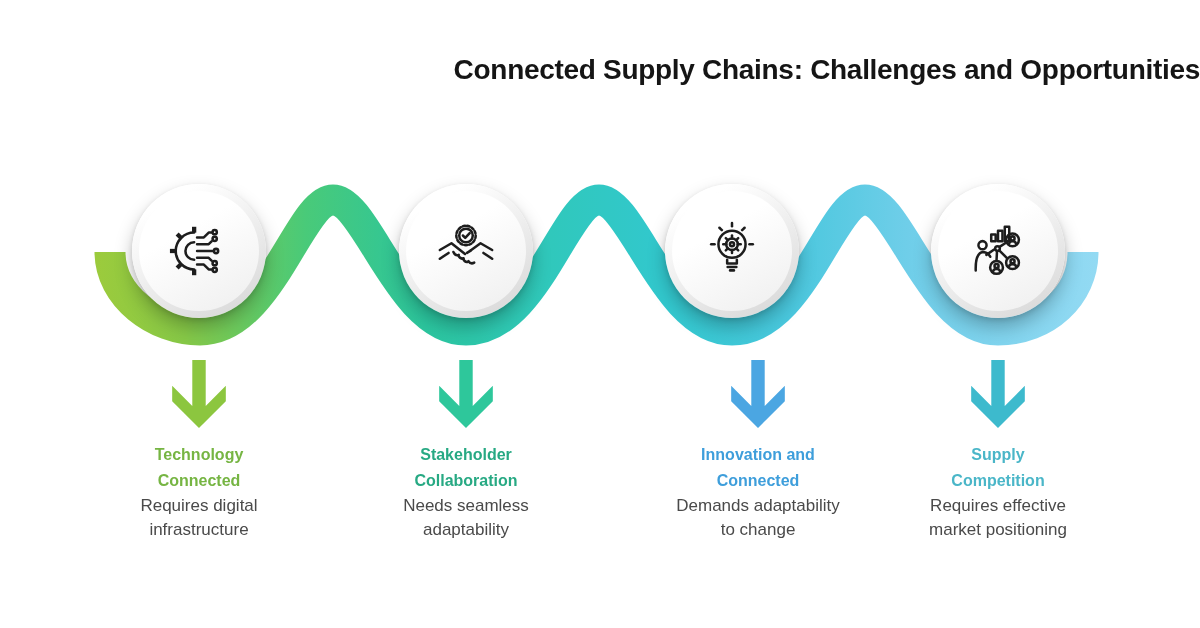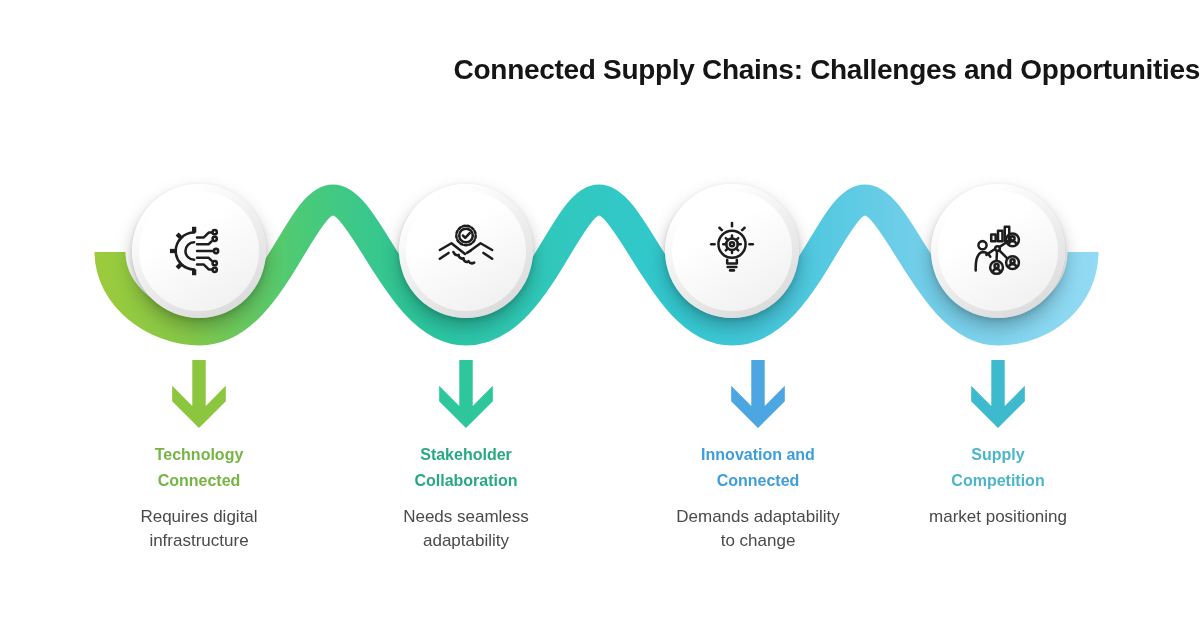--- a/index.html
+++ b/index.html
@@ -24,21 +24,21 @@
   }
   .circle svg{position:relative;z-index:1;}
   .icon-stroke{stroke:#1d1d1d;fill:none;stroke-width:2.6;stroke-linecap:round;stroke-linejoin:round;}
   .icon-stroke-thick{stroke:#1d1d1d;fill:none;stroke-width:4.4;stroke-linecap:butt;}
   .col{
     position:absolute;top:360px;width:210px;text-align:center;
   }
   .arrow{display:block;margin:0 auto 14px auto;}
   .heading{font-size:16px;font-weight:700;line-height:26px;}
   .heading span{display:block;}
-  .desc{margin-top:11px;font-size:17px;line-height:24px;color:#4a4a4a;}
+  .desc{font-size:17px;line-height:24px;color:#4a4a4a;}
   .desc span{display:block;}
 </style>
 </head>
 <body>
 
 <div id="canvas">
 
   <div class="title">Connected Supply Chains: Challenges and Opportunities</div>
 
   <svg id="ribbon" width="1200" height="628" viewBox="0 0 1200 628">
@@ -207,17 +207,18 @@
 
   <div class="col" style="left:893px">
     <svg class="arrow" width="54" height="68" viewBox="0 0 56 71">
       <path d="M21,0 h14 v57 h-14 z M0,27 L28,55 L56,27 V43 L28,71 L0,43 Z" fill="#3DBACD"></path>
     </svg>
     <div class="heading" style="color: rgb(74, 182, 200);">
       <span>Supply</span>
       <span>Competition</span>
     </div>
     <div class="desc" style="color: rgb(74, 74, 74);">
+      <span>Requires effective</span>
       <span>market positioning</span>
     </div>
   </div>
 
 </div>
 
 </body></html>

